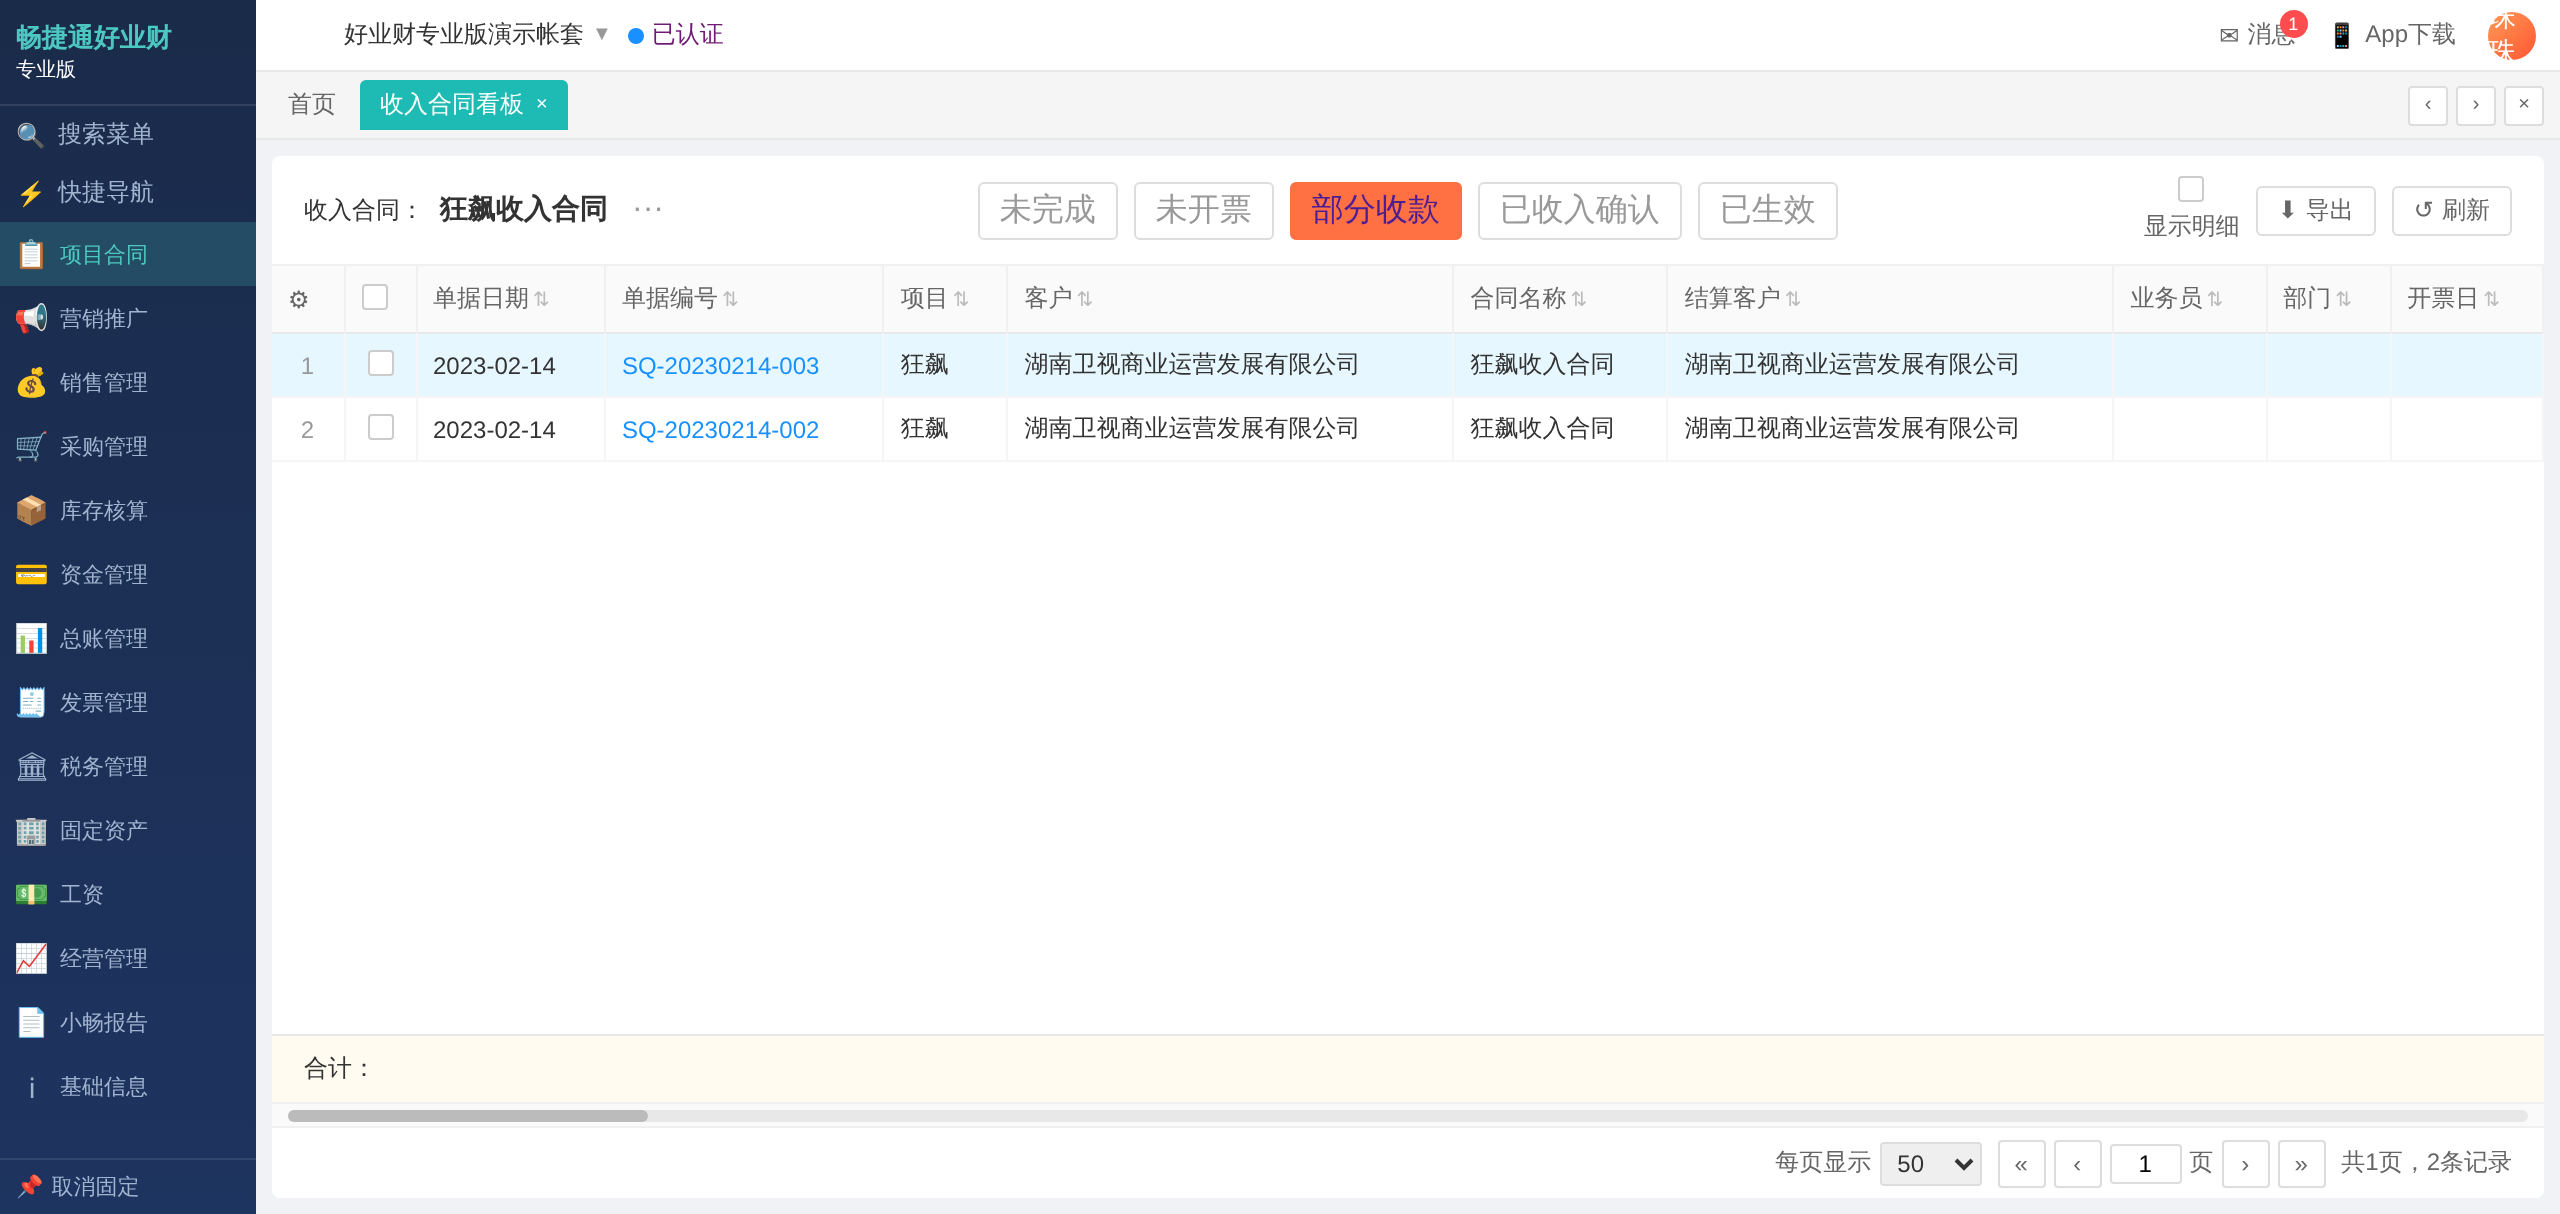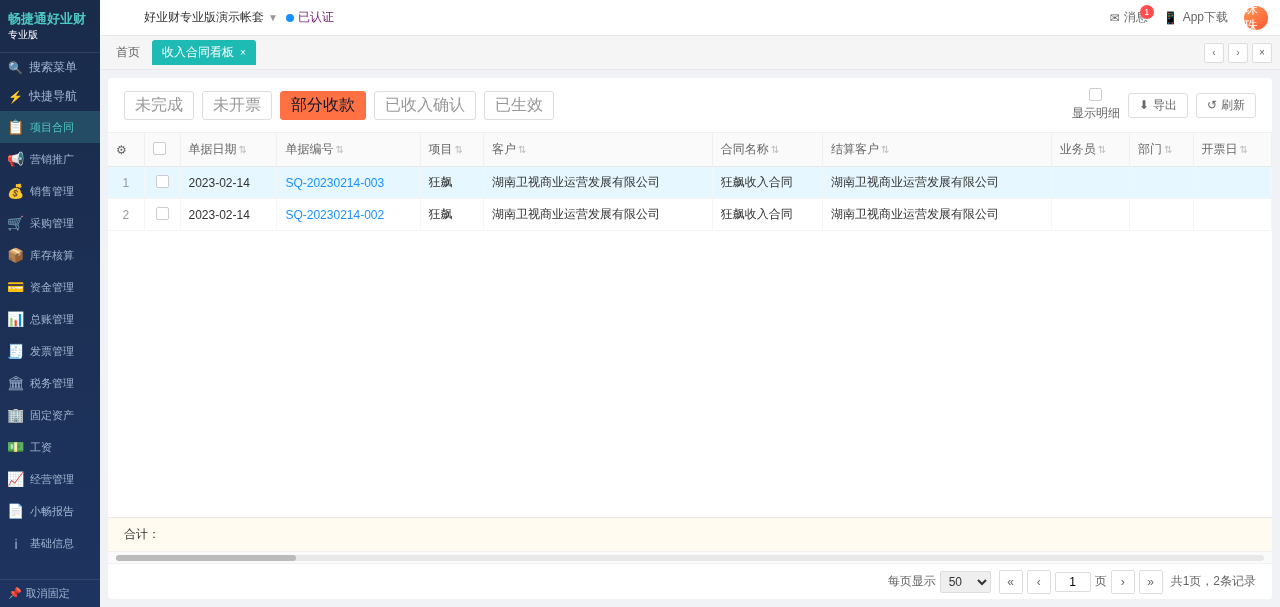--- a/index.html
+++ b/index.html
@@ -1,19 +1,19 @@
 <!DOCTYPE html>
 <html><head>
   <meta charset="utf-8">
   <style>
     * { box-sizing: border-box; margin: 0; padding: 0; }
     body { font-family: 'Microsoft YaHei', Arial, sans-serif; font-size: 12px; background: #f0f2f5; color: #333; width: 1280px; height: 607px; overflow: hidden; display: flex; }
 
     
-    .sidebar { width: 100px; background: linear-gradient(180deg, #1a2b4a 0%, #1e3460 100%); display: flex; flex-direction: column; height: 607px; flex-shrink: 0; }
+    .sidebar { width: 128px; background: linear-gradient(180deg, #1a2b4a 0%, #1e3460 100%); display: flex; flex-direction: column; height: 607px; flex-shrink: 0; }
     .sidebar-logo { padding: 10px 8px; border-bottom: 1px solid rgba(255,255,255,0.1); }
     .logo-text { color: #4dc8c0; font-size: 13px; font-weight: bold; }
     .logo-sub { color: #fff; font-size: 10px; }
     .sidebar-search { display: flex; align-items: center; padding: 6px 8px; cursor: pointer; color: #a0b4d0; font-size: 12px; gap: 6px; }
     .sidebar-nav { display: flex; align-items: center; padding: 6px 8px; cursor: pointer; color: #a0b4d0; font-size: 12px; gap: 6px; }
     .sidebar-item { display: flex; align-items: center; padding: 8px 8px; cursor: pointer; color: #a0b4d0; font-size: 12px; gap: 6px; position: relative; }
     .sidebar-item.active { background: rgba(77,200,192,0.2); color: #4dc8c0; }
     .sidebar-item.active::left { border-left: 3px solid #4dc8c0; }
     .sidebar-icon { width: 16px; height: 16px; display: flex; align-items: center; justify-content: center; font-size: 14px; flex-shrink: 0; }
     .sidebar-label { font-size: 11px; }
@@ -44,21 +44,21 @@
 
     
     .content { flex: 1; background: #fff; margin: 8px; border-radius: 4px; overflow: hidden; display: flex; flex-direction: column; }
 
     
     .contract-header { padding: 10px 16px; border-bottom: 1px solid #f0f0f0; display: flex; align-items: center; justify-content: space-between; flex-shrink: 0; }
     .contract-title { display: flex; align-items: center; gap: 8px; }
     .contract-title-text { font-size: 14px; font-weight: 600; color: #333; }
     .contract-actions { display: flex; align-items: center; gap: 8px; }
     .status-btn { padding: 3px 10px; border-radius: 3px; font-size: 16px; border: 1px solid #ddd; cursor: pointer; background: #fff; color: #999; }
-    .status-btn.active { background: #ff7043; color: #0f172a; border-color: #ff7043; }
+    .status-btn.active { background: #ff7043; color: #4c1d95; border-color: #ff7043; }
     .contract-tools { display: flex; align-items: center; gap: 8px; }
     .tool-btn { display: flex; align-items: center; gap: 4px; padding: 3px 10px; border: 1px solid #ddd; border-radius: 3px; font-size: 12px; cursor: pointer; color: #666; background: #fff; }
     .show-detail-cb { display: flex; align-items: center; gap: 4px; font-size: 12px; color: #666; flex-direction: column; }
     .more-btn { font-size: 16px; color: #999; cursor: pointer; padding: 0 4px; }
 
     
     .sub-tabs { display: flex; align-items: center; padding: 0 16px; border-bottom: 1px solid #f0f0f0; flex-shrink: 0; }
     .sub-tab { padding: 10px 12px; font-size: 12px; color: #666; cursor: pointer; border-bottom: 2px solid transparent; white-space: nowrap; }
     .sub-tab.active { color: #1dbbb4; border-bottom-color: #1dbbb4; font-weight: 500; }
 
@@ -215,20 +215,25 @@
     <div class="tab-nav">
       <div class="tab-nav-btn">‹</div>
       <div class="tab-nav-btn">›</div>
       <div class="tab-nav-btn">×</div>
     </div>
   </div>
 
   <div class="content">
 
     <div class="contract-header">
+      <div class="contract-title">
+        <span>收入合同：</span>
+        <span class="contract-title-text">狂飙收入合同</span>
+        <span class="more-btn">···</span>
+      </div>
       <div class="contract-actions" id="status-btns-container">
           <button class="status-btn">未完成</button>
           <button class="status-btn">未开票</button>
           <button class="status-btn active">部分收款</button>
           <button class="status-btn">已收入确认</button>
           <button class="status-btn">已生效</button>
         </div>
       <div class="contract-tools">
         <div class="show-detail-cb">
           <span class="cb"></span>

